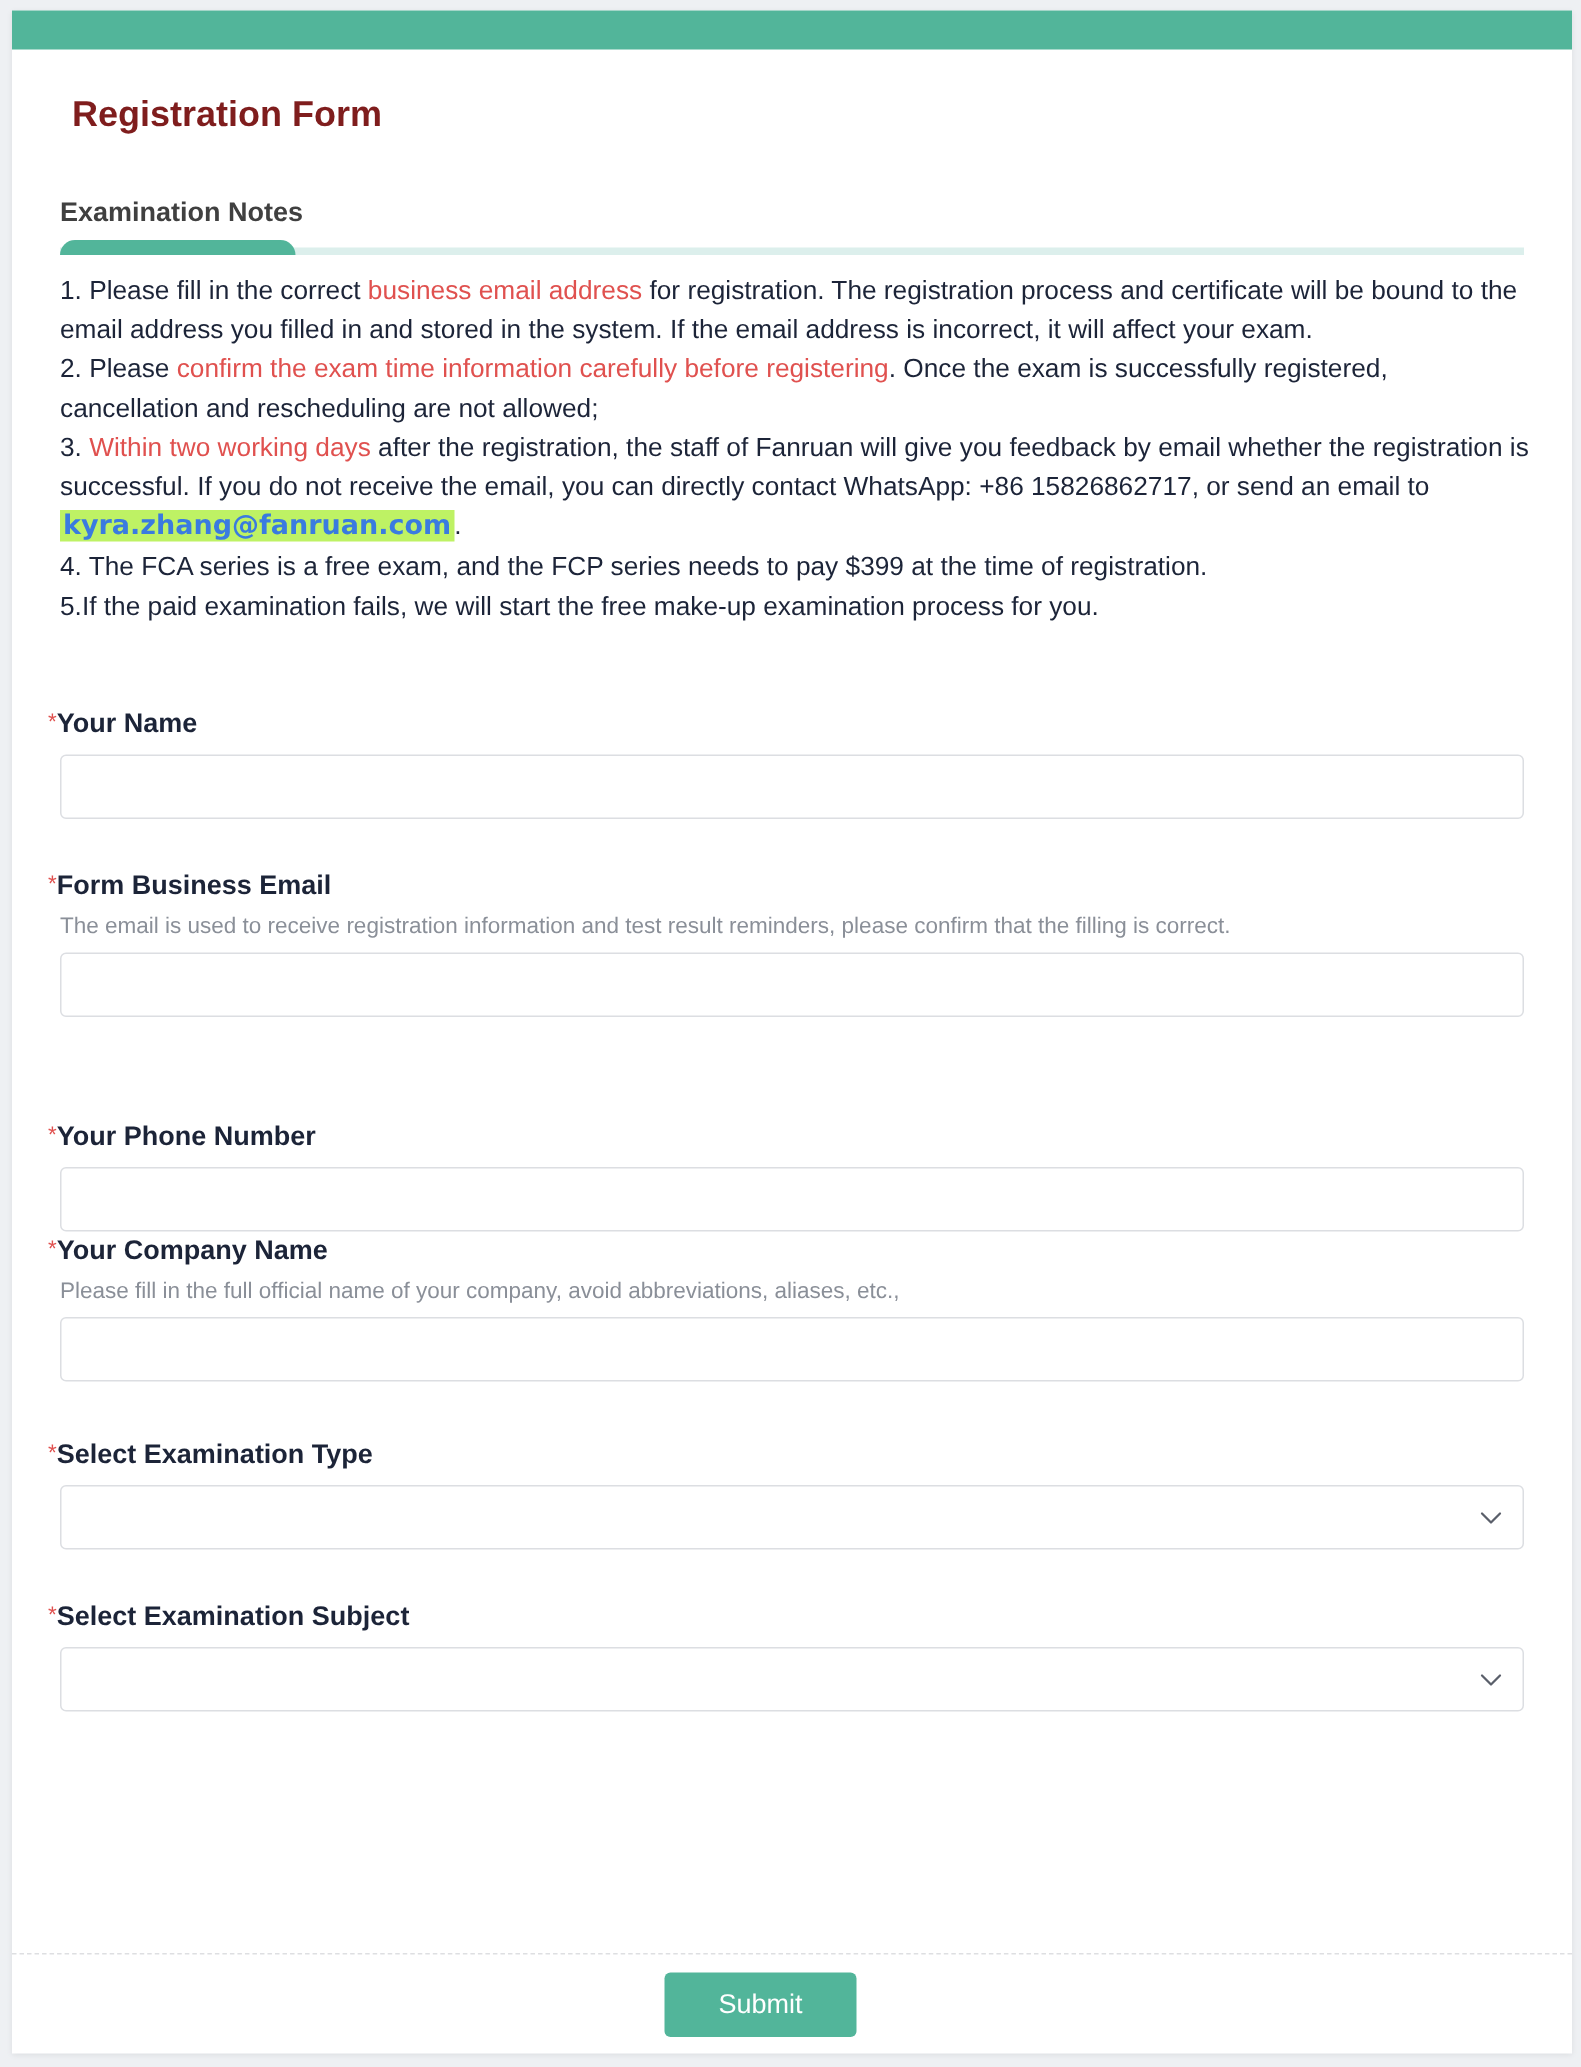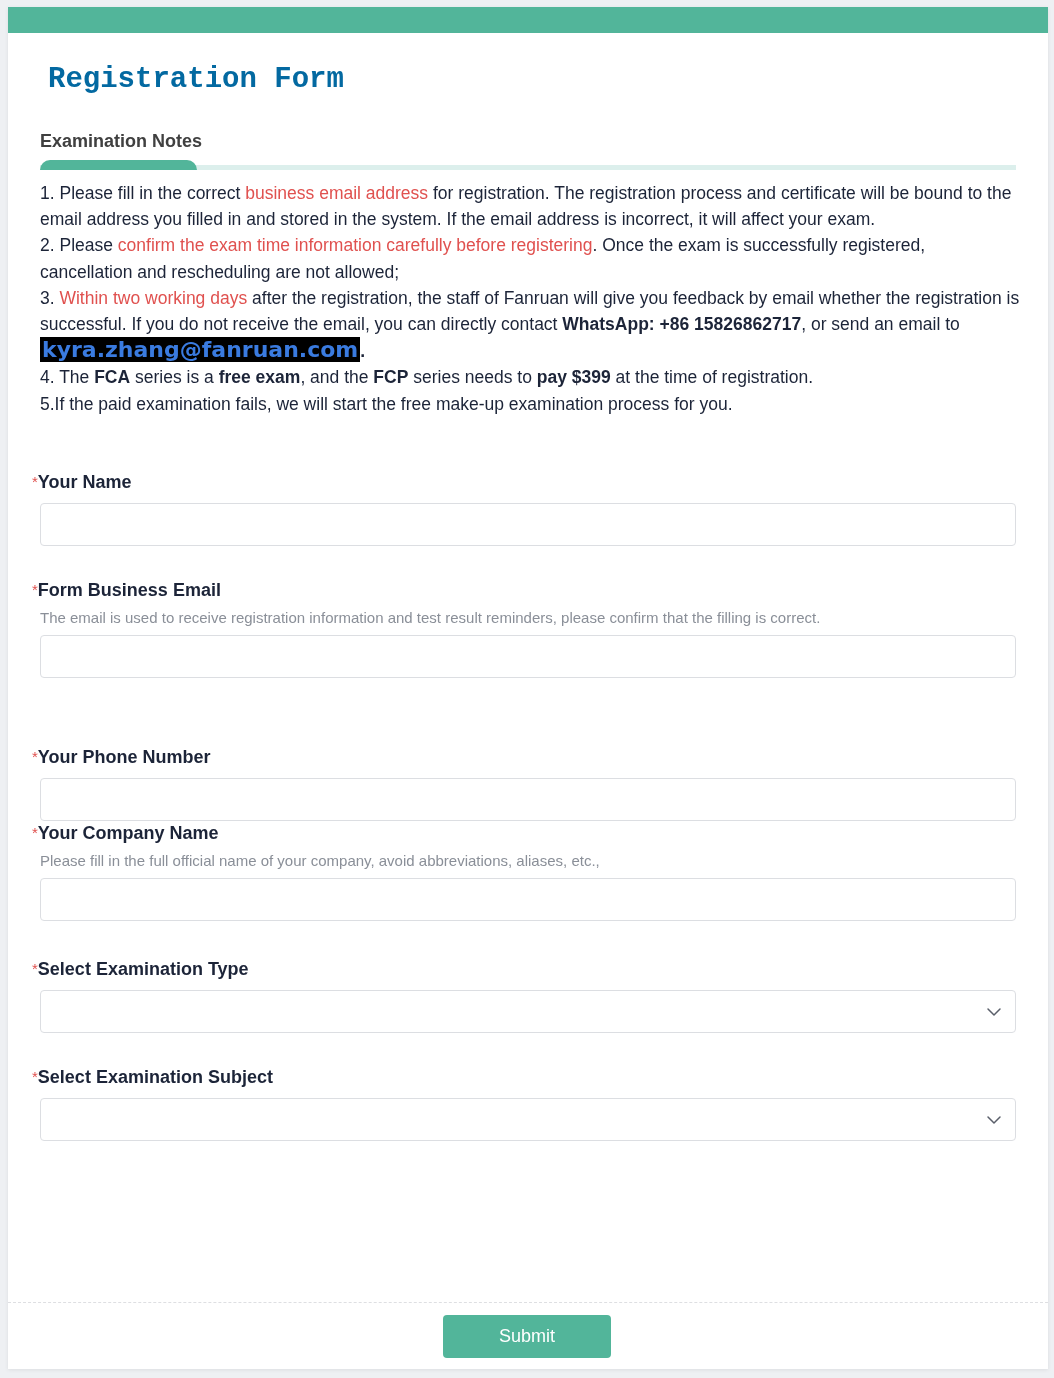--- a/index.html
+++ b/index.html
@@ -21,24 +21,23 @@
       box-shadow: 0 1px 4px rgba(0,0,0,0.08);
     }
     .top-bar {
       height: 26px;
       background: #52b59a;
     }
     .page-title {
       position: absolute;
       left: 40px;
       top: 56px;
-      font-size: 29px;
-      font-weight: bold;
-      color: #0369a1;
-      font-family: Liberation Mono, monospace;
+      font-size: 24px;
+      font-weight: bold;
+      color: #7f1d1d;
     }
     .notes-heading {
       position: absolute;
       left: 32px;
       top: 124px;
       font-size: 18px;
       font-weight: bold;
       color: #404040;
     }
     .notes-track {
@@ -61,27 +60,27 @@
     .notes {
       position: absolute;
       left: 32px;
       top: 173px;
       width: 980px;
       font-size: 17.5px;
       line-height: 26.2px;
       color: #1c2438;
     }
     .notes .red { color: #e0514f; font-weight: normal; }
-    .notes b { font-weight: bold; }
+    .notes b { font-weight: normal; }
     .notes .mail {
       color: #3a7be0;
       font-weight: bold;
       font-family: "DejaVu Sans", sans-serif;
-      font-size: 22px;
-      background: #000000;
+      font-size: 18px;
+      background: #bef264;
       padding: 0 2px;
     }
     .field {
       position: absolute;
       left: 24px;
       width: 984px;
     }
     .field-label {
       font-size: 18px;
       font-weight: bold;
@@ -134,21 +133,21 @@
       position: absolute;
       left: 0;
       top: 1295px;
       width: 1040px;
       border-top: 1px dashed #dedfe2;
     }
     .submit-btn {
       position: absolute;
       left: 435px;
       top: 1308px;
-      width: 168px;
+      width: 128px;
       height: 43px;
       background: #52b59a;
       color: #fff;
       font-size: 18px;
       border: none;
       border-radius: 4px;
       font-family: "Liberation Sans", sans-serif;
       cursor: pointer;
     }
   </style>

